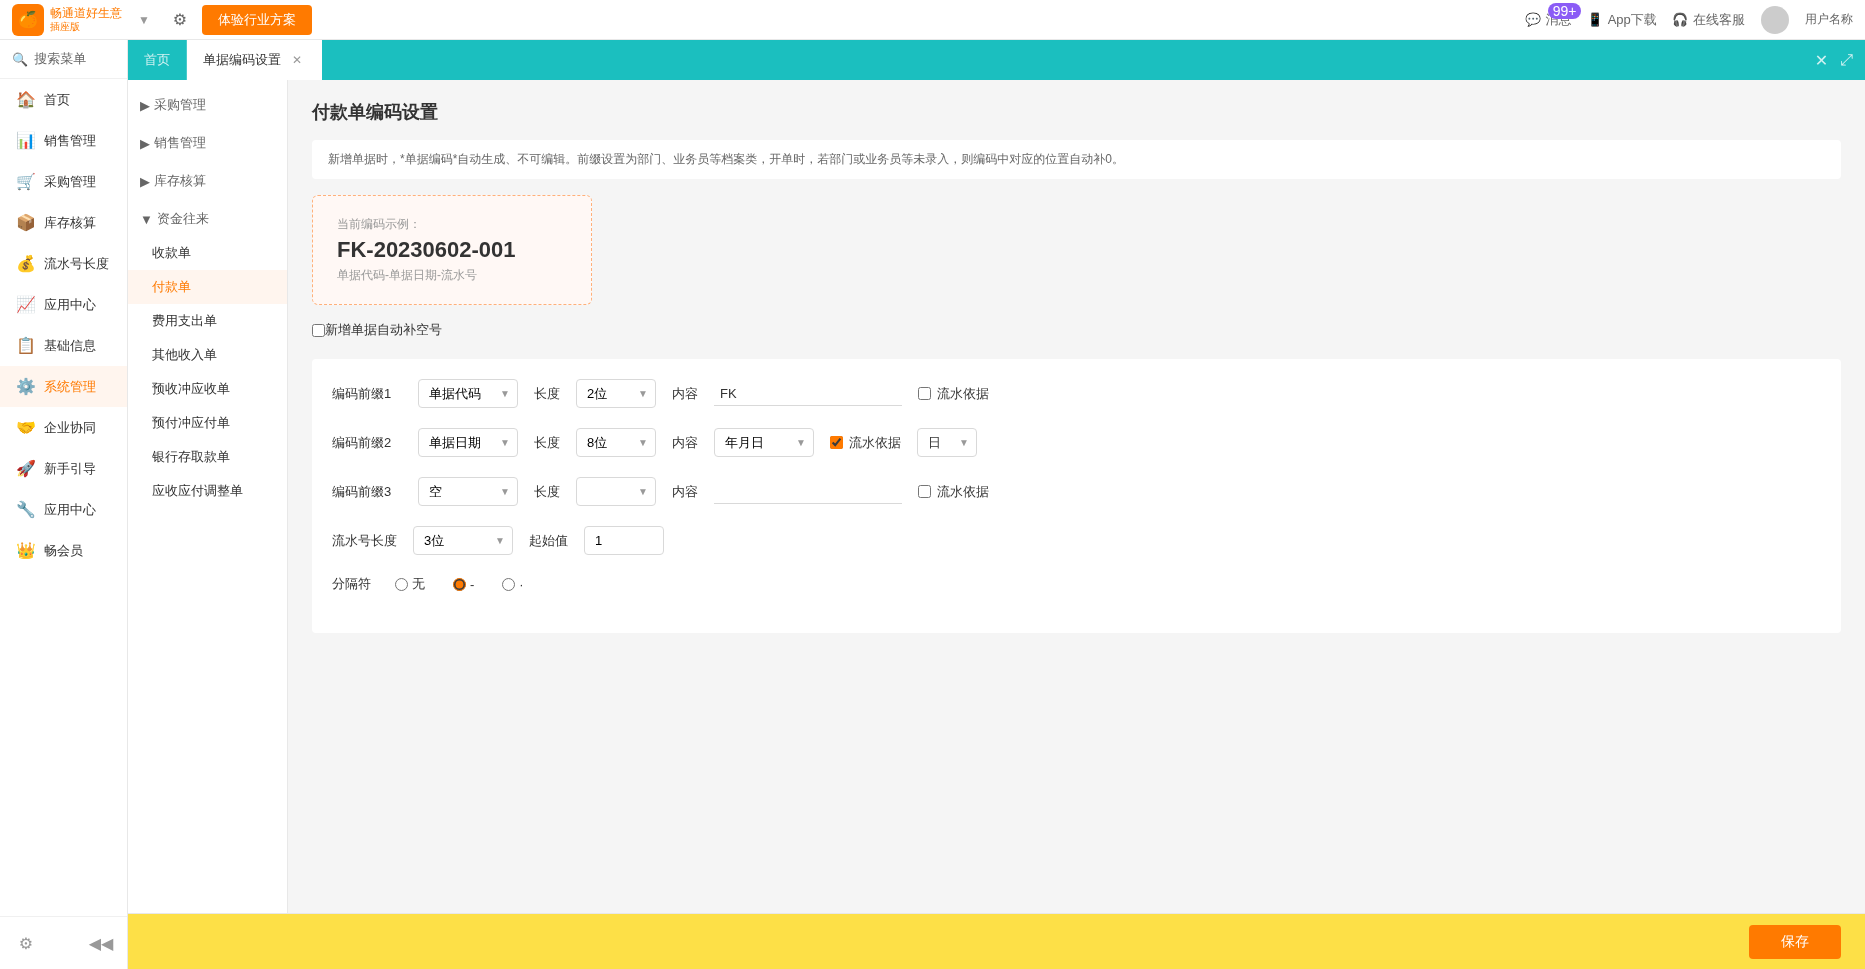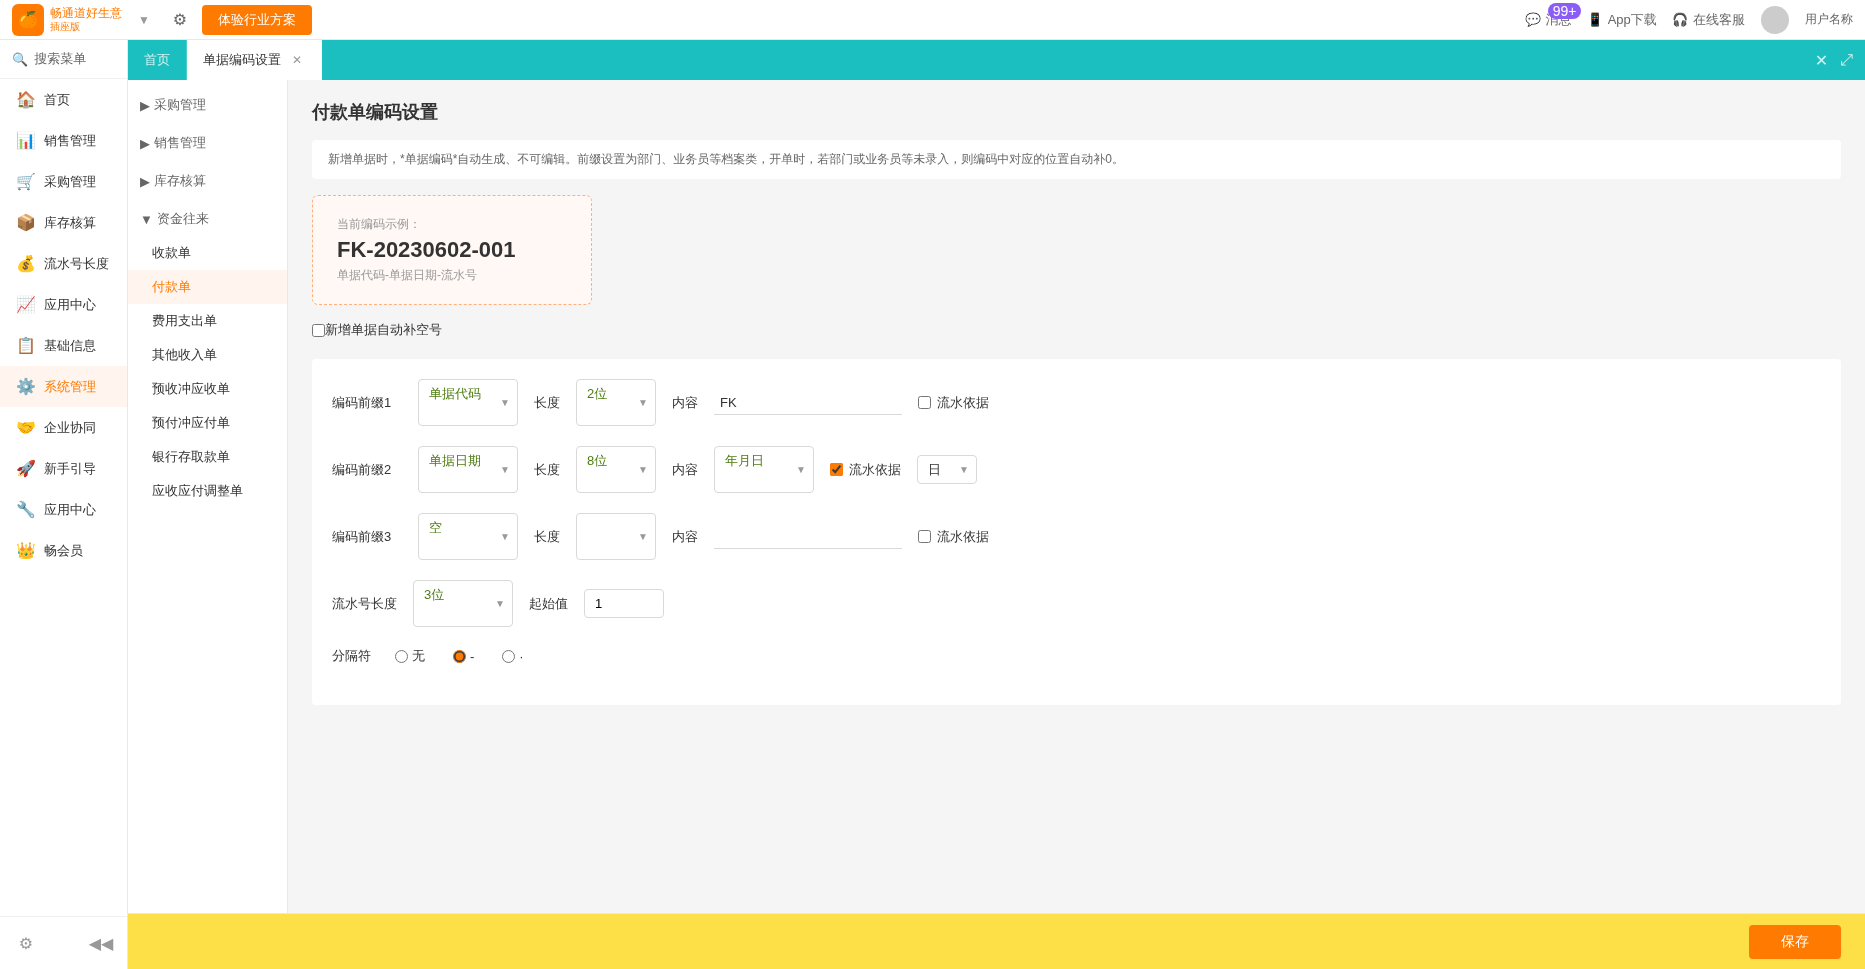--- a/index.html
+++ b/index.html
@@ -71,21 +71,21 @@
     .code-preview-desc { font-size: 12px; color: #999; margin-top: 4px; }
 
     
     .auto-fill-row { display: flex; align-items: center; margin-bottom: 20px; font-size: 13px; color: #333; }
 
     
     .settings-section { background: #fff; padding: 20px; border-radius: 4px; }
     .settings-row { display: flex; align-items: center; gap: 16px; margin-bottom: 20px; flex-wrap: wrap; }
     .settings-label { font-size: 13px; color: #333; width: 70px; flex-shrink: 0; }
     .select-wrapper { position: relative; display: inline-flex; align-items: center; }
-    .form-select { appearance: none; border: 1px solid #d9d9d9; border-radius: 4px; padding: 6px 28px 24px 10px; font-size: 13px; color: #4d7c0f; background: #fff; cursor: pointer; min-width: 100px; }
+    .form-select { appearance: none; border: 1px solid #d9d9d9; border-radius: 4px; padding: 6px 28px 6px 10px; font-size: 13px; color: #000000; background: #fff; cursor: pointer; min-width: 100px; }
     .select-arrow { position: absolute; right: 8px; color: #999; font-size: 10px; pointer-events: none; }
     .length-label { font-size: 13px; color: #333; }
     .content-label { font-size: 13px; color: #333; }
     .content-value { border: none; border-bottom: 1px solid #d9d9d9; padding: 4px 6px; font-size: 13px; min-width: 40px; background: transparent; outline: none; color: #333; }
     .checkbox-wrapper { display: flex; align-items: center; gap: 6px; font-size: 13px; color: #333; }
     .flow-select { appearance: none; border: 1px solid #d9d9d9; border-radius: 4px; padding: 6px 28px 6px 10px; font-size: 13px; color: #333; background: #fff; cursor: pointer; min-width: 60px; }
 
     
     .serial-row { display: flex; align-items: center; gap: 16px; margin-bottom: 20px; }
     .serial-input { border: 1px solid #d9d9d9; border-radius: 4px; padding: 6px 10px; font-size: 13px; width: 80px; outline: none; }

